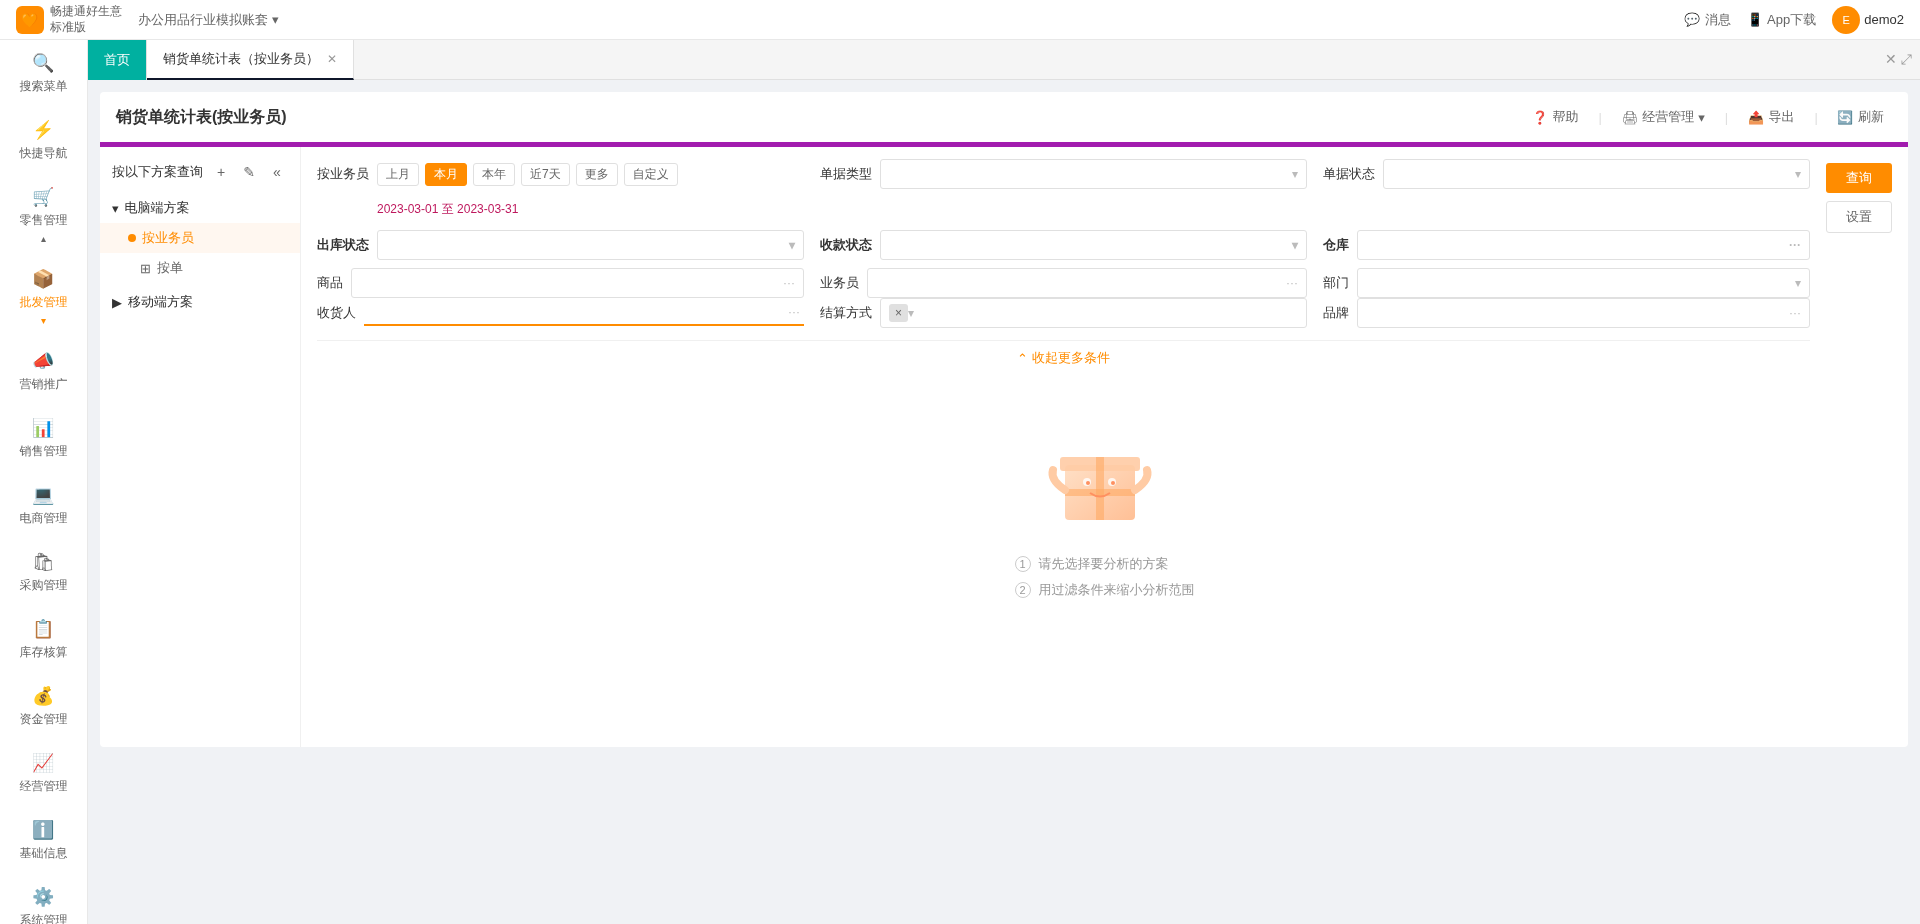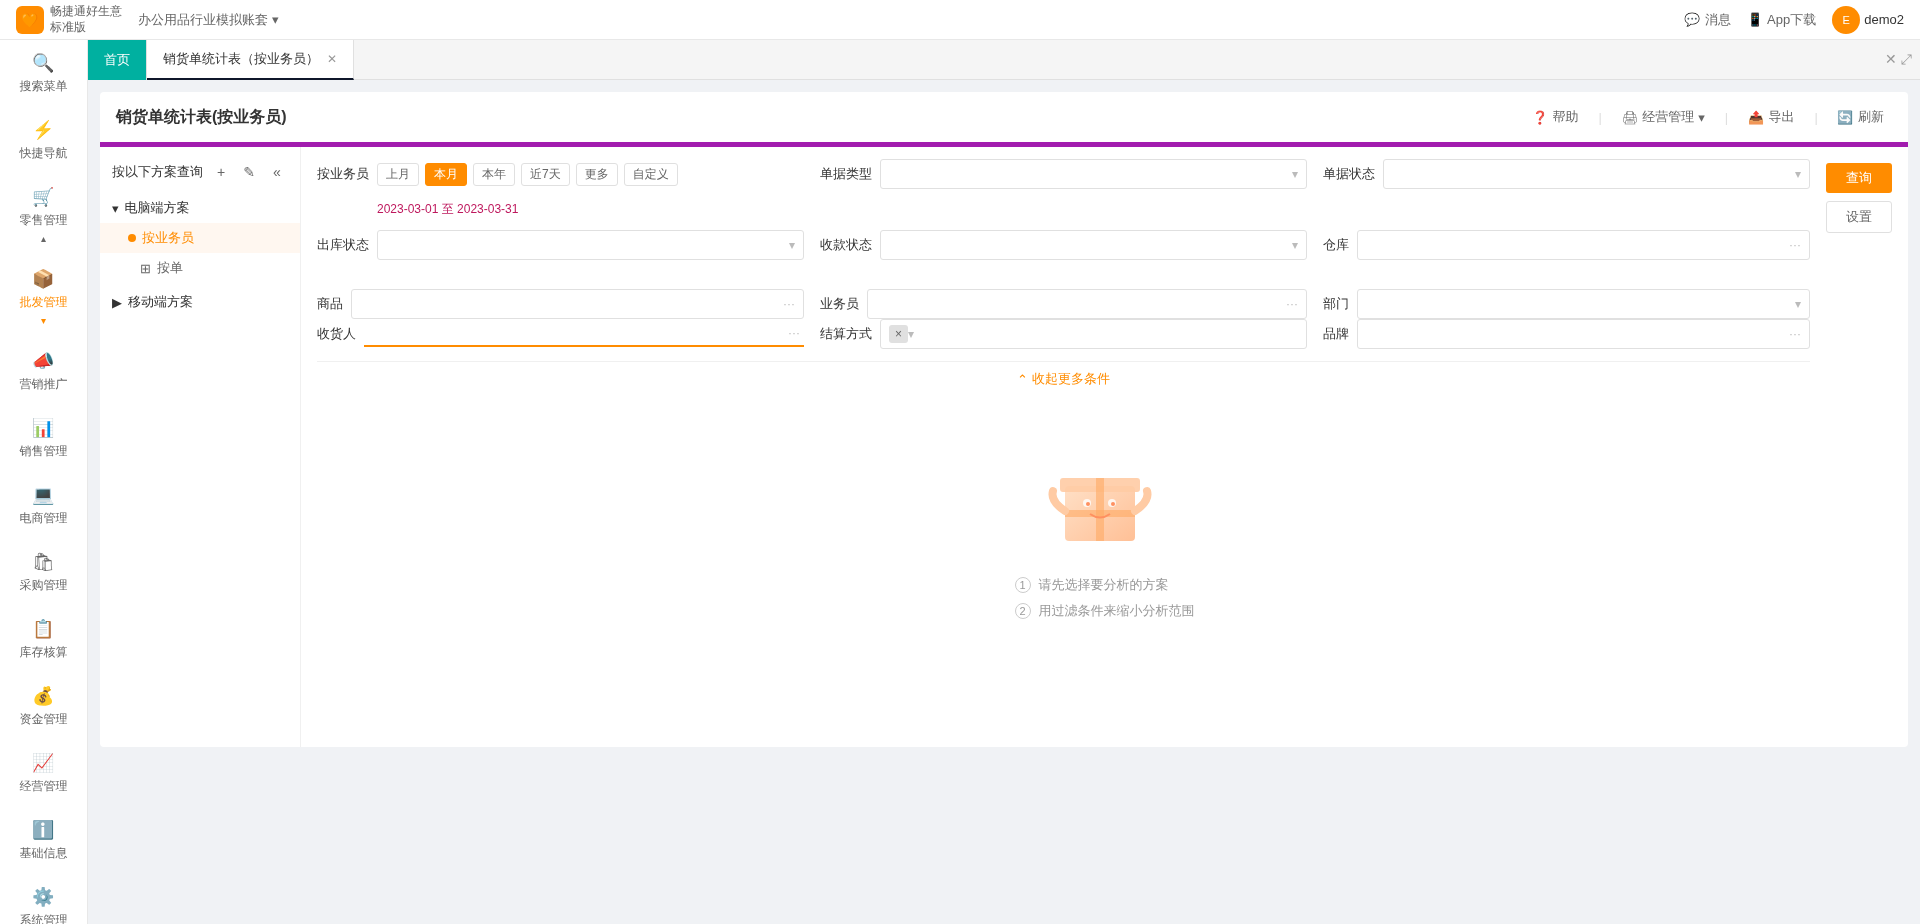--- a/index.html
+++ b/index.html
@@ -312,21 +312,21 @@
                       <span class="select-placeholder"></span>
                       <span class="select-arrow">▾</span>
                     </div>
                   </div>
                 </div>
 
                 <div style="margin-bottom: 12px; padding-left: 60px;">
                   <span class="date-range">2023-03-01 至 2023-03-31</span>
                 </div>
 
-                <div style="display: grid; grid-template-columns: 1fr 1fr 1fr; gap: 12px 16px; margin-bottom: 29px;">
+                <div style="display: grid; grid-template-columns: 1fr 1fr 1fr; gap: 12px 16px; margin-bottom: 8px; font-weight: bold;">
 
                   <div class="filter-row">
                     <span class="filter-label">出库状态</span>
                     <div class="select-field" style="flex:1;">
                       <span class="select-placeholder"></span>
                       <span class="select-arrow">▾</span>
                     </div>
                   </div>
 
                   <div class="filter-row">

